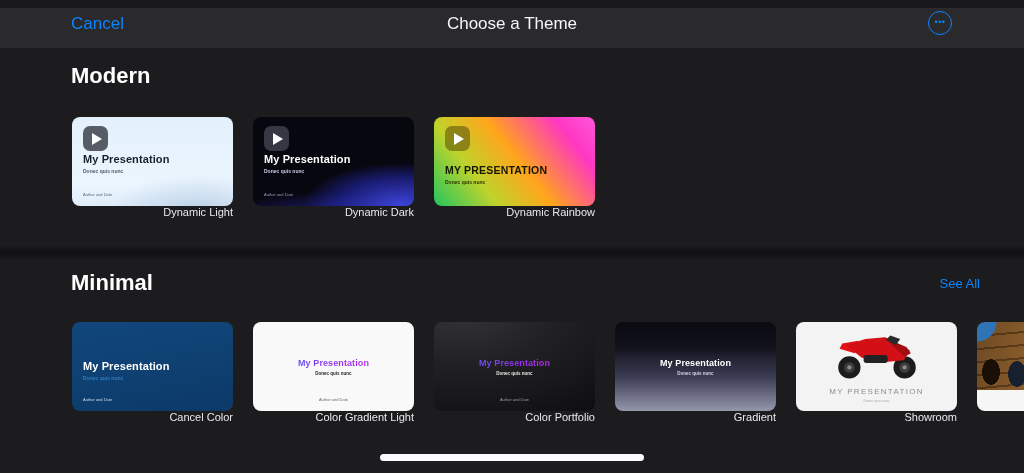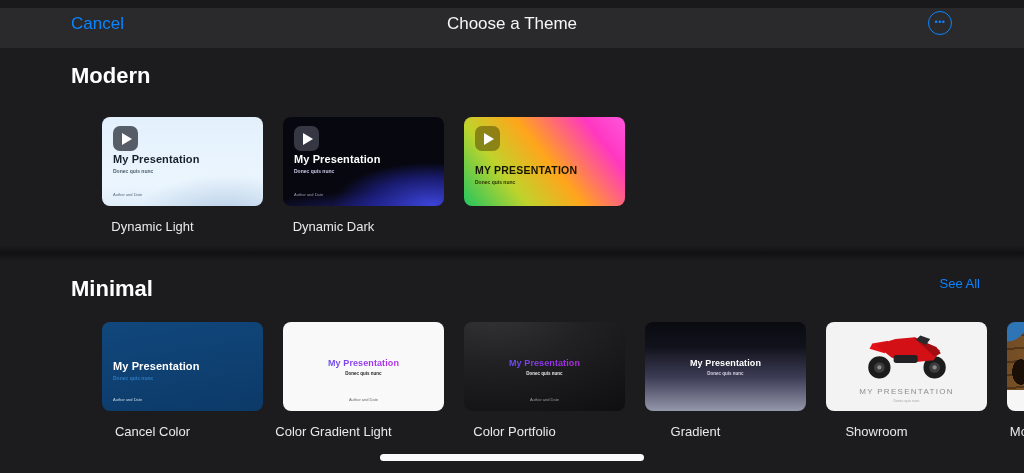--- a/index.html
+++ b/index.html
@@ -15,31 +15,31 @@
   .cancel{position:absolute;left:71px;top:14px;font-size:17px;color:#0a84ff;cursor:pointer;}
   .nav-title{position:absolute;left:0;right:0;top:14px;text-align:center;
     font-size:17px;font-weight:400;color:#f5f5f7;}
   .more-btn{position:absolute;right:72px;top:11px;width:24px;height:24px;
     border:1.6px solid #0a84ff;border-radius:50%;box-sizing:border-box;
     display:flex;align-items:center;justify-content:center;cursor:pointer;}
   .more-btn .dots{color:#0a84ff;font-size:9px;letter-spacing:.5px;line-height:1;margin-top:-1px;}
   
   .section-title{position:absolute;left:71px;font-size:22px;font-weight:700;color:#ffffff;}
   #sec-title-0{top:63px;}
-  #sec-title-1{top:276px;}
+  #sec-title-1{top:270px;}
   .see-all{position:absolute;right:44px;top:276px;font-size:13px;color:#0a84ff;cursor:pointer;}
   .separator{position:absolute;left:0;right:0;top:245px;height:16px;
     background:linear-gradient(180deg,rgba(0,0,0,0),rgba(8,8,10,.55) 50%,rgba(0,0,0,0));}
   
   .row{position:absolute;left:72px;display:flex;gap:20px;}
   #row0{top:117px;}
   #row1{top:322px;}
   .cell{width:161px;flex:0 0 161px;cursor:pointer;}
-  .thumb{position:relative;width:161px;height:89px;border-radius:8px;overflow:hidden;margin-left:30px;}
-  .theme-label{margin-top:13px;text-align:center;font-size:13px;color:#e9e9eb;white-space:nowrap;}
+  .thumb{position:relative;width:161px;height:89px;border-radius:8px;overflow:hidden;}
+  .theme-label{text-align:right;font-size:11px;color:#e9e9eb;white-space:nowrap;}
   
   .play{position:absolute;left:11px;top:9px;width:25px;height:25px;border-radius:7px;
     display:flex;align-items:center;justify-content:center;}
   .play .tri{width:0;height:0;border-left:10px solid #fff;
     border-top:6.5px solid transparent;border-bottom:6.5px solid transparent;margin-left:3px;}
   
   .p-title{position:absolute;left:11px;top:36px;font-size:11px;font-weight:700;letter-spacing:.1px;}
   .p-sub{position:absolute;left:11px;top:51px;font-size:5px;font-weight:700;}
   .p-foot{position:absolute;left:11px;bottom:9px;font-size:4px;}
   .thumb.center .p-title,.thumb.center .p-sub,.thumb.center .p-foot{left:0;right:0;text-align:center;}
@@ -135,20 +135,21 @@
       <div class="theme-label">Dynamic Dark</div>
     </div>
     <div class="cell">
       <div class="thumb dynamic-rainbow">
         <div class="play">
           <span class="tri"></span>
         </div>
         <div class="p-title">MY PRESENTATION</div>
         <div class="p-sub">Donec quis nunc</div>
       </div>
+      <div class="theme-label">Dynamic Rainbow</div>
     </div>
   </div>
 
 <div class="separator"></div>
 
 <div class="section-title" id="sec-title-1">Minimal</div>
 <span class="see-all">See All</span>
 <div class="row" id="row1">
     <div class="cell">
       <div class="thumb basic-color">

